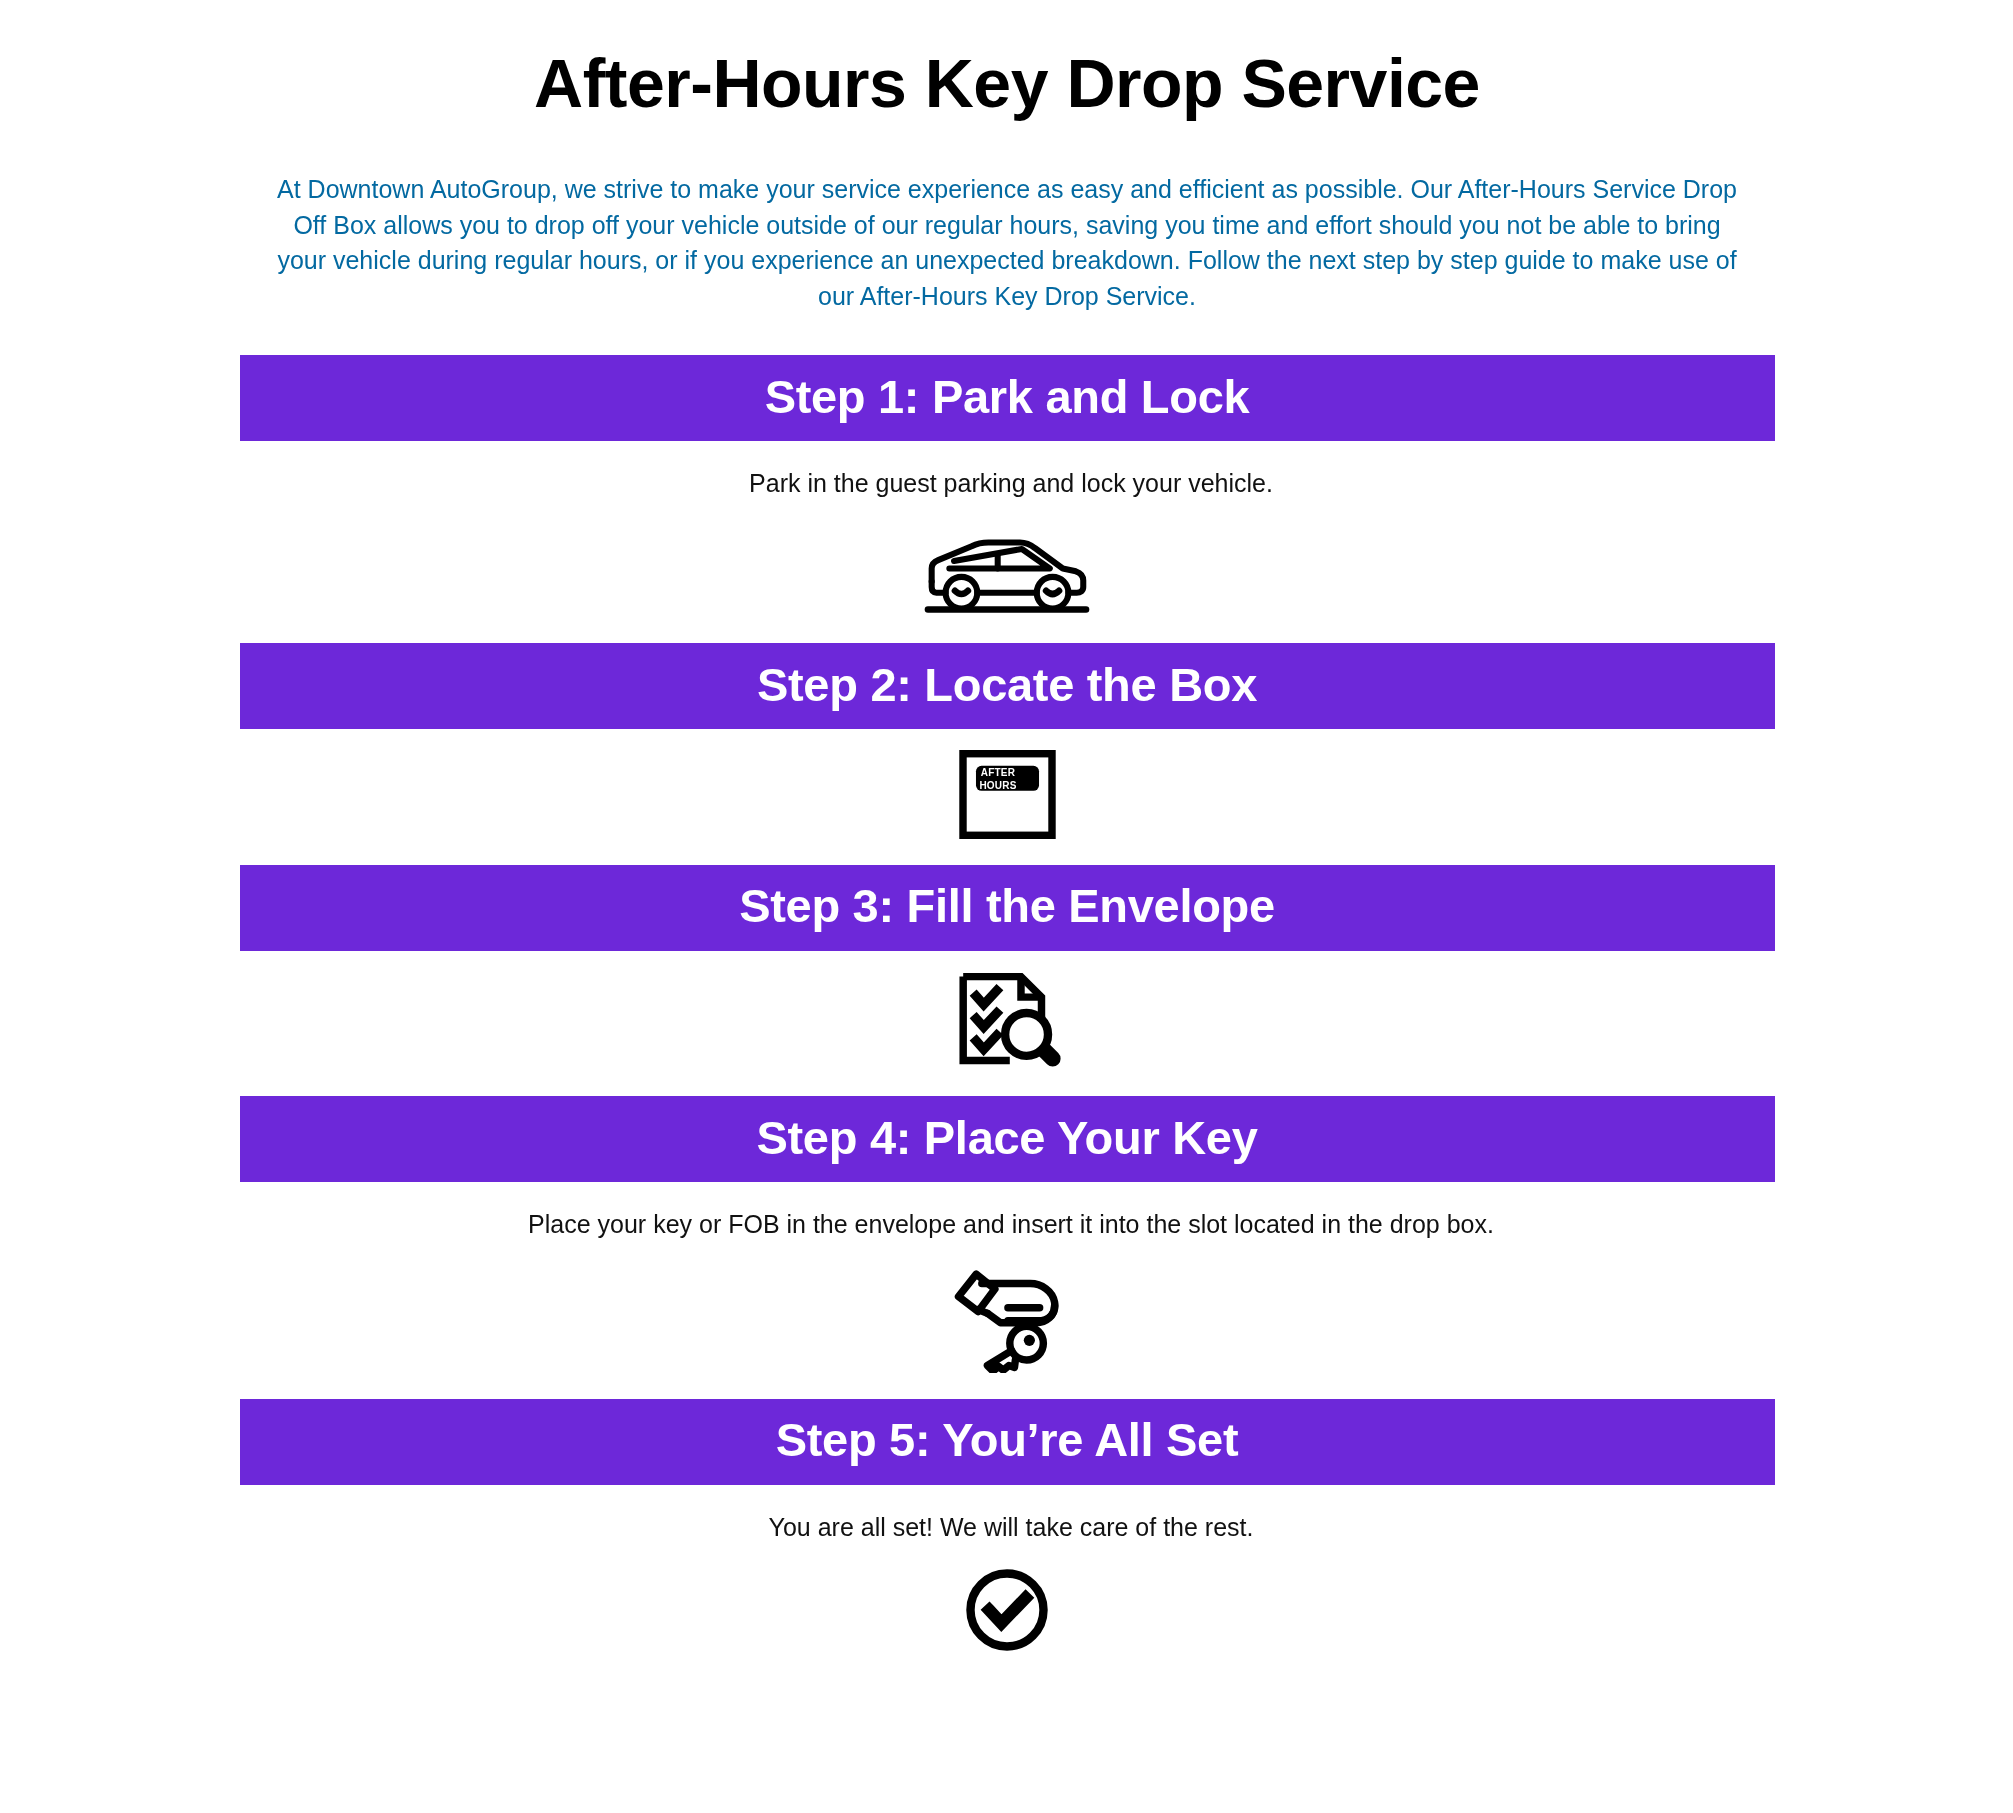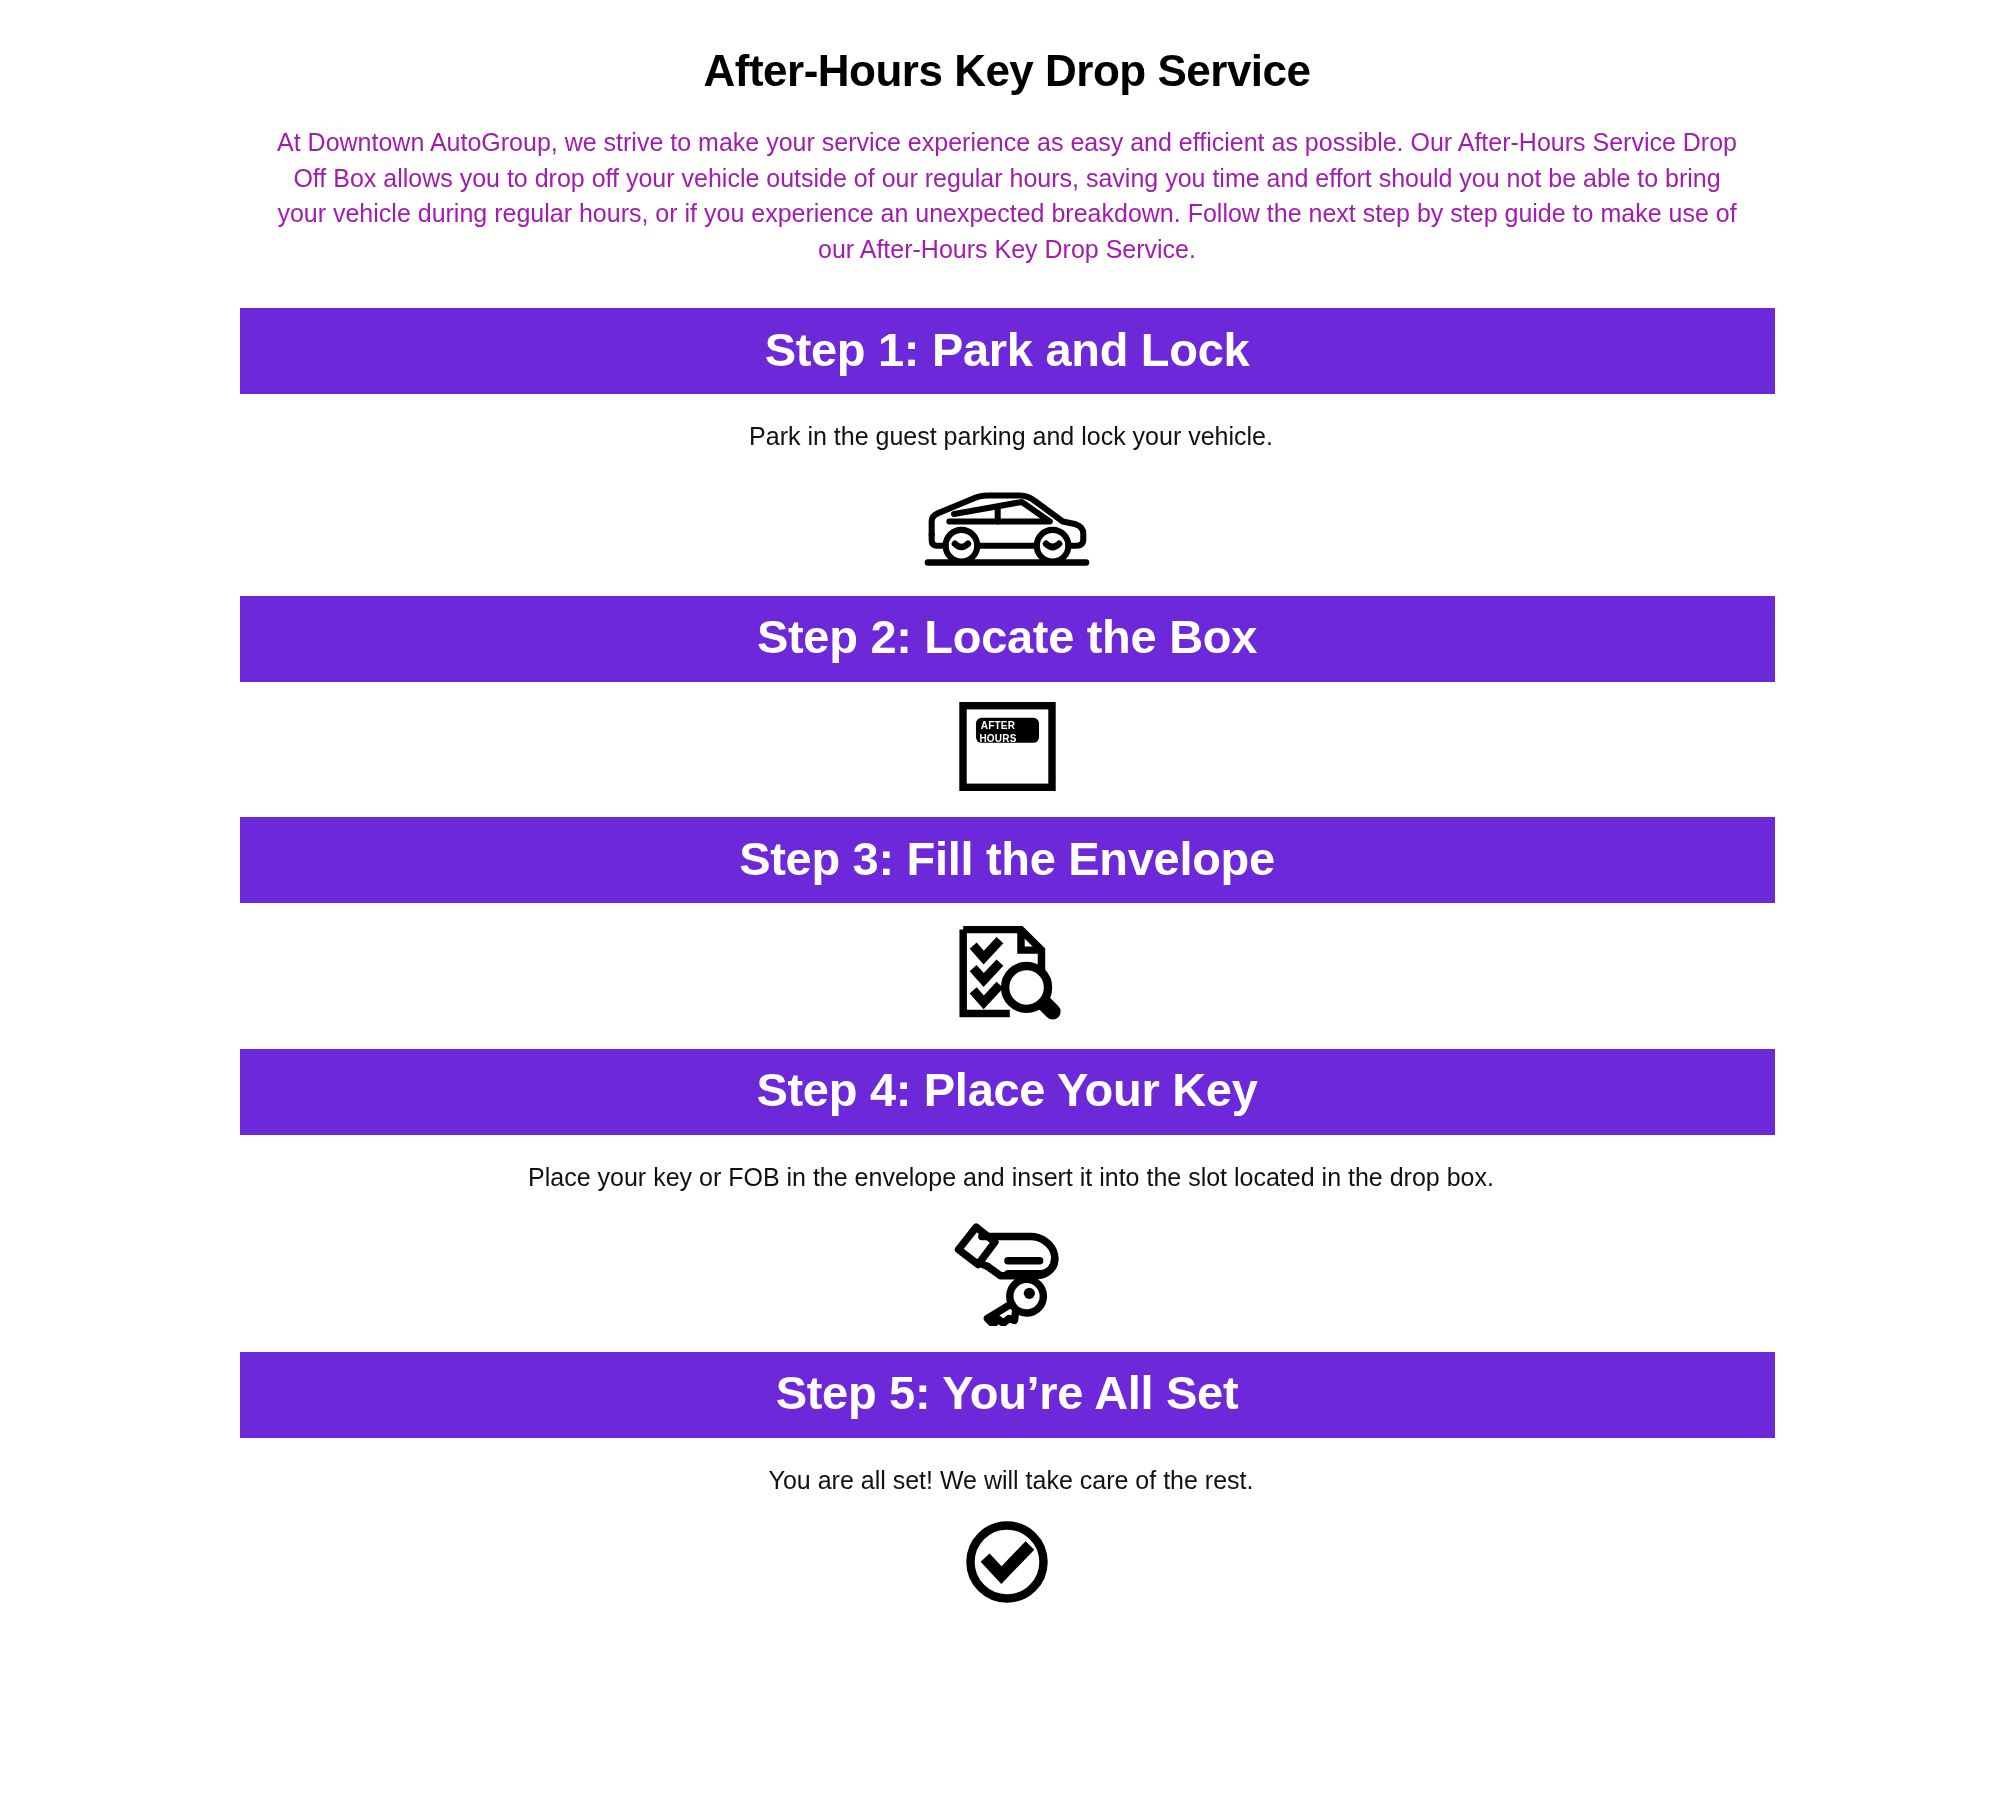--- a/index.html
+++ b/index.html
@@ -21,36 +21,36 @@
   .page {
     width: 2014px;
     height: 1813px;
     padding: 0;
     position: relative;
   }
 
   
   .page-title {
     text-align: center;
-    font-size: 44px;
+    font-size: 68px;
     font-weight: 700;
     letter-spacing: -0.5px;
     line-height: 1.05;
     padding-top: 48px;
     color: #000;
   }
 
   .intro {
     width: 1473px;
-    margin: 31px auto 0 auto;
+    margin: 53px auto 0 auto;
     text-align: center;
     font-size: 25px;
     line-height: 1.42;
     font-weight: 400;
-    color: #a21caf;
+    color: #0369a1;
   }
 
   
   .steps {
     margin-top: 41px;
   }
 
   .step {
     width: 100%;
   }

